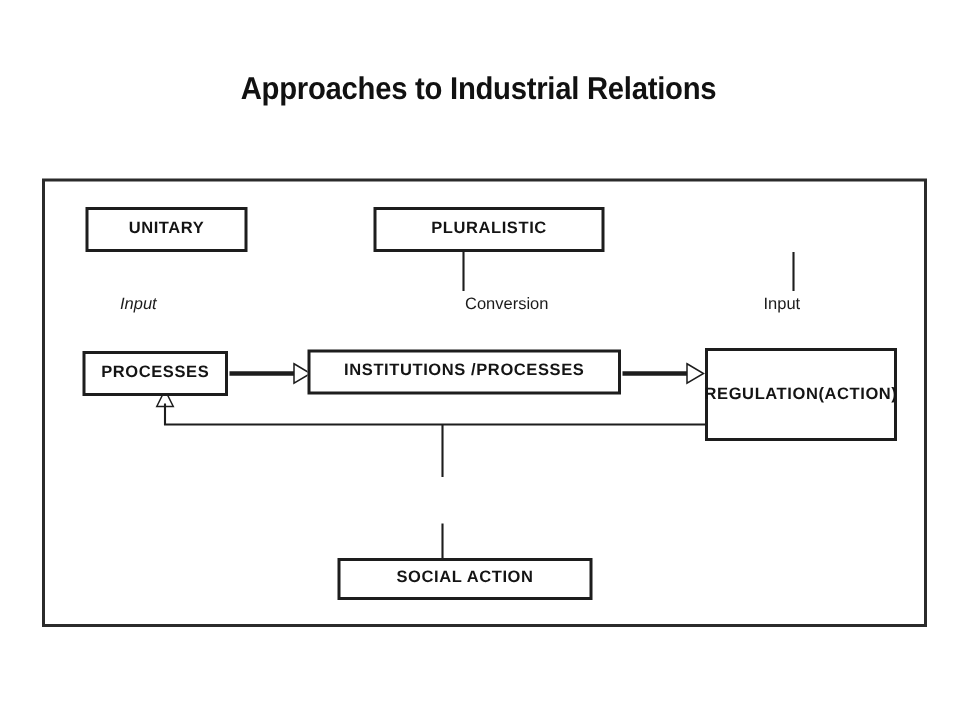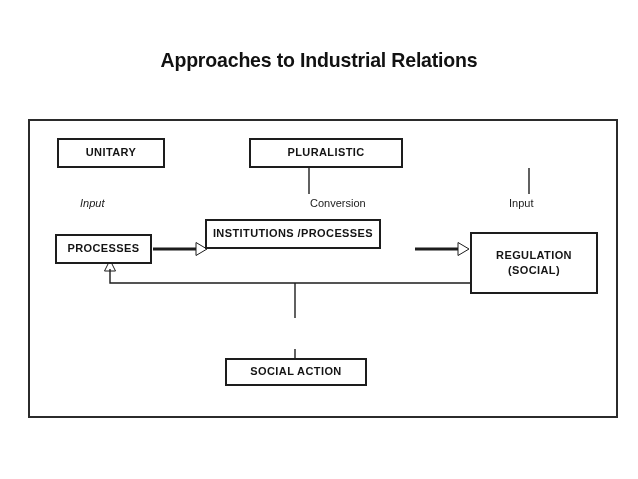--- a/index.html
+++ b/index.html
@@ -65,37 +65,37 @@
     text-align: center;
     color: #141414;
     font-family: "Liberation Sans", sans-serif;
     font-size: 11px;
     font-weight: bold;
     letter-spacing: 0.4px;
     line-height: 1.25;
     z-index: 3;
   }
   .node.two-line {
-    flex-direction: column;
+    flex-direction: row;
     line-height: 1.35;
   }
 
   
   #node-unitary     { left: 27px;  top: 17px;  width: 108px; height: 30px; }
   #node-pluralistic { left: 219px; top: 17px;  width: 154px; height: 30px; }
   #node-radical     { left: 442px; top: 17px;  width: 108px; height: 30px; }
 
   
   #node-conflict     { left: 25px;  top: 113px; width: 97px;  height: 30px; }
-  #node-institutions { left: 175px; top: 98px; width: 176px; height: 30px; }
+  #node-institutions { left: 175px; top: 112px; width: 209px; height: 30px; }
   #node-regulation   { left: 440px; top: 111px; width: 128px; height: 62px; }
 
   
   #node-systems      { left: 218px; top: 197px; width: 95px;  height: 31px; }
-  #node-socialaction { left: 195px; top: 237px; width: 142px; height: 28px; }
+  #node-socialaction { left: 195px; top: 251px; width: 170px; height: 28px; }
 
   
   .stage-label {
     position: absolute;
     font-family: "Liberation Sans", sans-serif;
     font-size: 11px;
     font-weight: normal;
     color: #1b1b1b;
     white-space: nowrap;
     z-index: 3;
@@ -160,20 +160,20 @@
     <div class="stage-label" id="label-conversion">Conversion</div>
 
     <div class="stage-label" id="label-output">Input</div>
 
     <div class="node" id="node-conflict">PROCESSES</div>
 
     <div class="node" id="node-institutions">INSTITUTIONS /PROCESSES</div>
 
     <div class="node two-line" id="node-regulation">
       <span>REGULATION</span>
-      <span>(SOCIAL)</span>
+      <span>(ACTION)</span>
     </div>
 
 
     <div class="node" id="node-socialaction">SOCIAL ACTION</div>
 
   </div>
 </div>
 
 </body></html>

